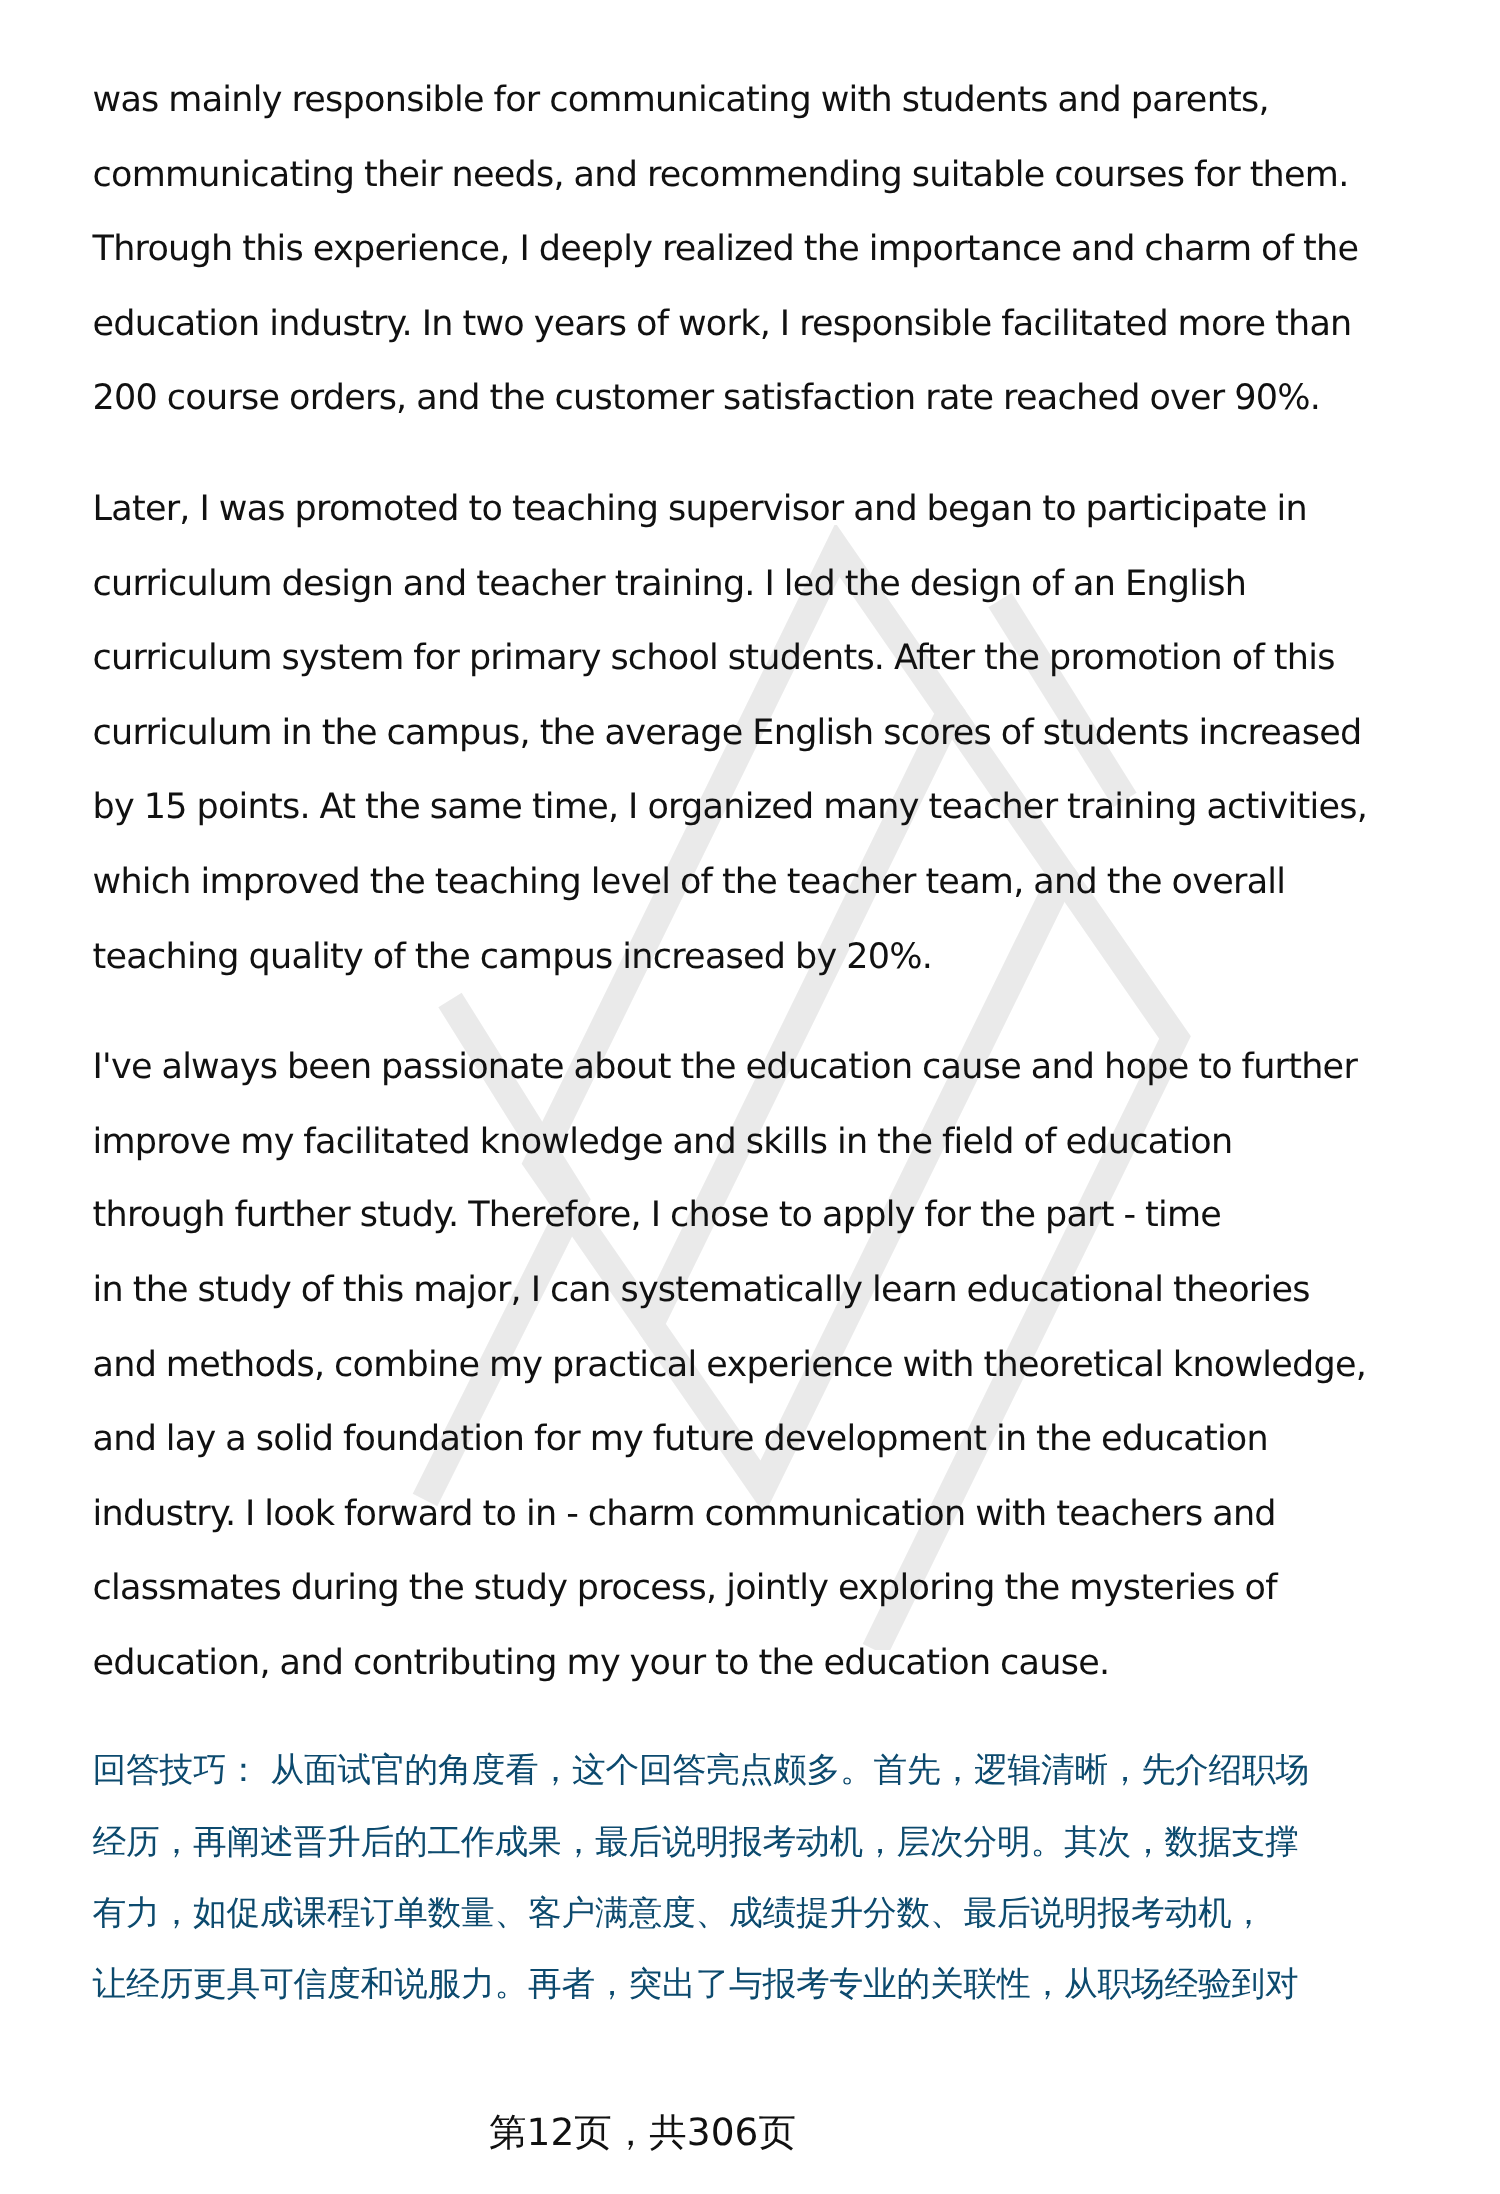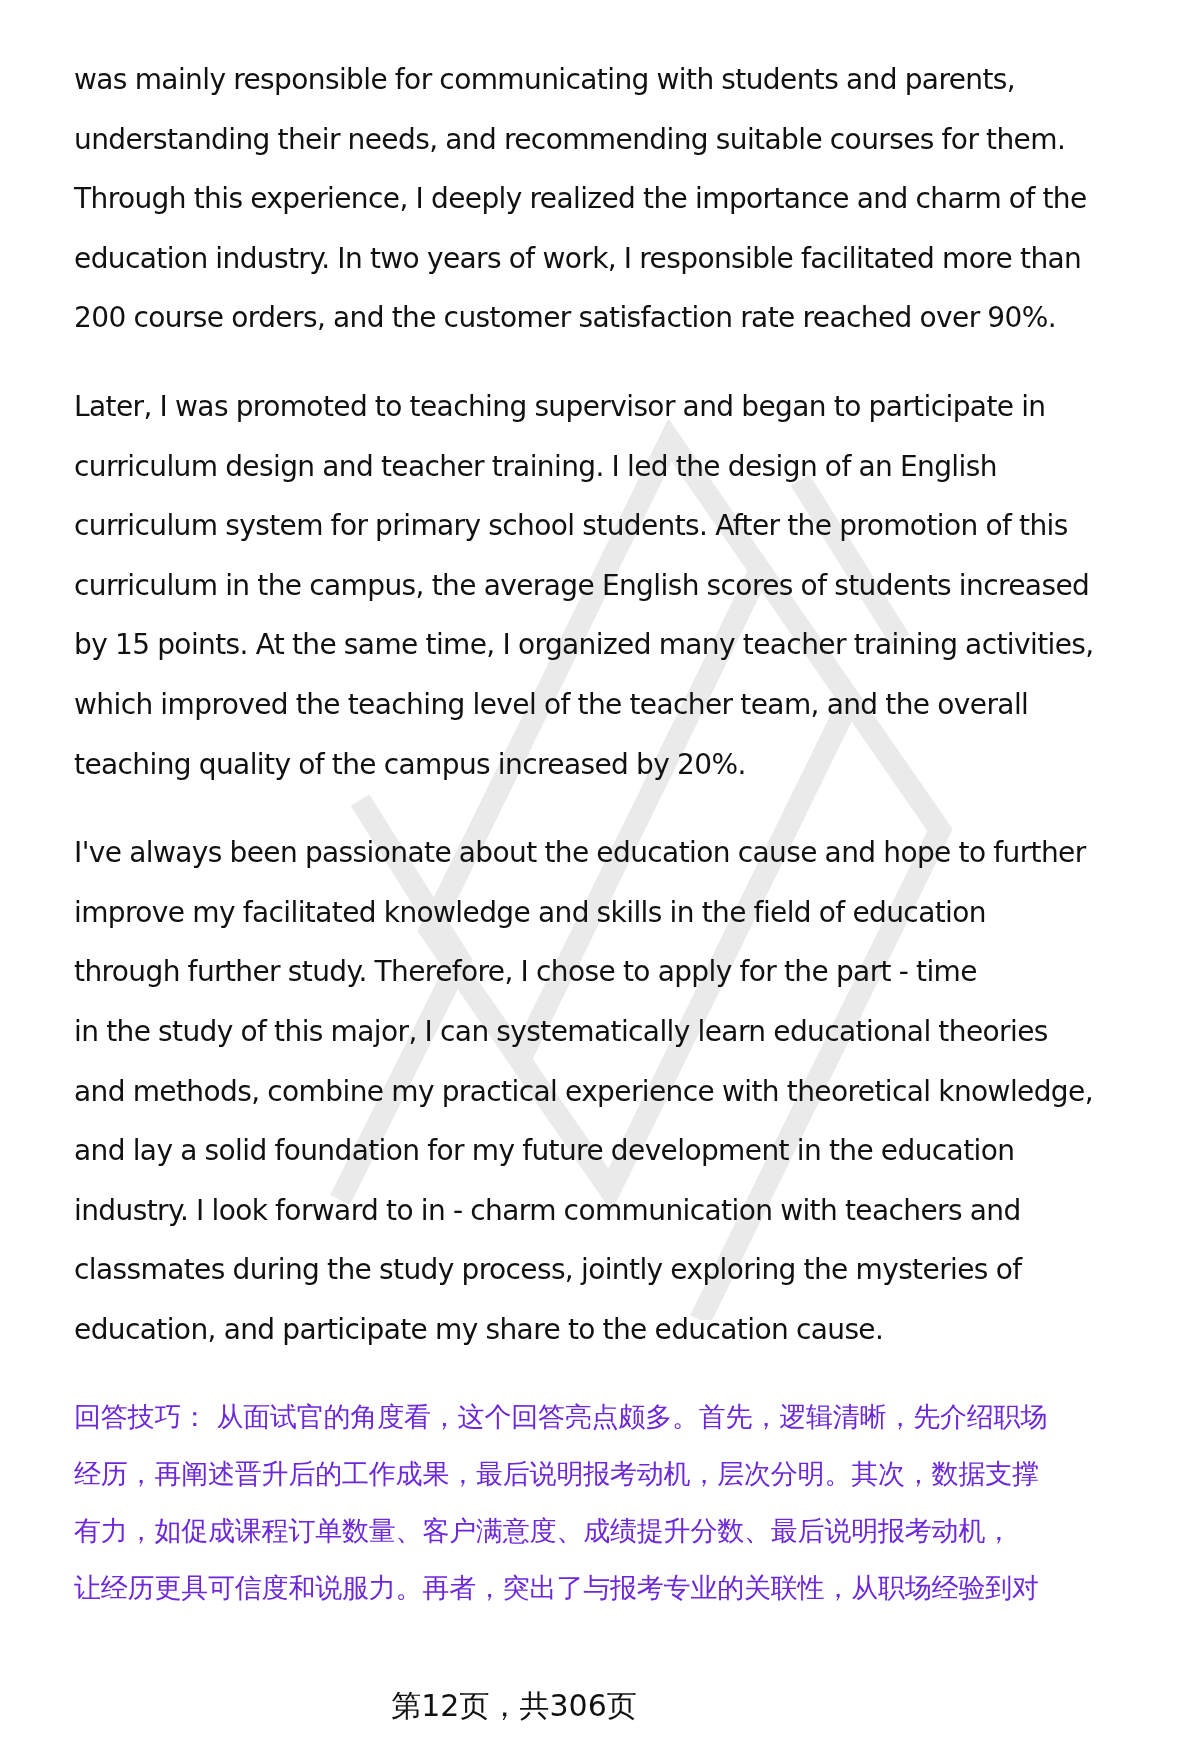--- a/index.html
+++ b/index.html
@@ -3,21 +3,21 @@
   <meta charset="utf-8">
   <style>
     html, body { margin: 0; padding: 0; background: #ffffff; }
     body { width: 1200px; height: 1755px; position: relative; overflow: hidden; }
     .page { position: absolute; left: 0; top: 0; width: 1200px; height: 1755px; background: #fff; text-decoration: underline; }
     .watermark { position: absolute; left: 200px; top: 420px; width: 900px; height: 900px; pointer-events: none; opacity: 0.08; }
     .content { position: absolute; left: 74px; top: 50px; width: 1090px; }
     .para { margin: 0; font-family: "DejaVu Sans", sans-serif; font-size: 28px; line-height: 59.6px; color: #111; letter-spacing: -0.6px; word-spacing: -0.5px; white-space: nowrap; }
     .para .line { display: block; }
     .gap { height: 29px; }
-    .tips { font-family: "DejaVu Sans", sans-serif; font-size: 27px; line-height: 57px; color: #6d28d9; letter-spacing: -0.2px; white-space: nowrap; }
+    .tips { font-family: "DejaVu Sans", sans-serif; font-size: 27px; line-height: 57px; color: #0c4a6e; letter-spacing: -0.2px; white-space: nowrap; }
     .tips .line { display: block; }
     .footer { position: absolute; left: 0; top: 1686px; width: 1028px; text-align: center; font-family: "DejaVu Sans", sans-serif; font-size: 30px; color: #111; }
   </style>
 </head>
 <body>
 
 <div class="page">
 
   <svg class="watermark" viewBox="0 0 900 900">
     <g fill="none" stroke="#000" stroke-width="22" stroke-linejoin="miter">
@@ -26,21 +26,21 @@
       <path d="M650 280 L740 410 L500 900"></path>
       <path d="M160 380 L260 540 L140 780"></path>
       <path d="M600 60 L700 220"></path>
     </g>
   </svg>
 
   <div class="content">
 
     <p class="para">
       <span class="line">was mainly responsible for communicating with students and parents,</span>
-      <span class="line">understanding their needs, and recommending suitable courses for them.</span>
+      <span class="line">communicating their needs, and recommending suitable courses for them.</span>
       <span class="line">Through this experience, I deeply realized the importance and charm of the</span>
       <span class="line">education industry. In two years of work, I responsible facilitated more than</span>
       <span class="line">200 course orders, and the customer satisfaction rate reached over 90%.</span>
     </p>
     <div class="gap"></div>
 
     <p class="para">
       <span class="line">Later, I was promoted to teaching supervisor and began to participate in</span>
       <span class="line">curriculum design and teacher training. I led the design of an English</span>
       <span class="line">curriculum system for primary school students. After the promotion of this</span>
@@ -53,21 +53,21 @@
 
     <p class="para">
       <span class="line">I've always been passionate about the education cause and hope to further</span>
       <span class="line">improve my facilitated knowledge and skills in the field of education</span>
       <span class="line">through further study. Therefore, I chose to apply for the part - time</span>
       <span class="line">in the study of this major, I can systematically learn educational theories</span>
       <span class="line">and methods, combine my practical experience with theoretical knowledge,</span>
       <span class="line">and lay a solid foundation for my future development in the education</span>
       <span class="line">industry. I look forward to in - charm communication with teachers and</span>
       <span class="line">classmates during the study process, jointly exploring the mysteries of</span>
-      <span class="line">education, and participate my share to the education cause.</span>
+      <span class="line">education, and contributing my your to the education cause.</span>
     </p>
     <div class="gap"></div>
 
     <div class="tips">
       <span class="line">回答技巧： 从面试官的角度看，这个回答亮点颇多。首先，逻辑清晰，先介绍职场</span>
       <span class="line">经历，再阐述晋升后的工作成果，最后说明报考动机，层次分明。其次，数据支撑</span>
       <span class="line">有力，如促成课程订单数量、客户满意度、成绩提升分数、最后说明报考动机，</span>
       <span class="line">让经历更具可信度和说服力。再者，突出了与报考专业的关联性，从职场经验到对</span>
     </div>
   </div>

